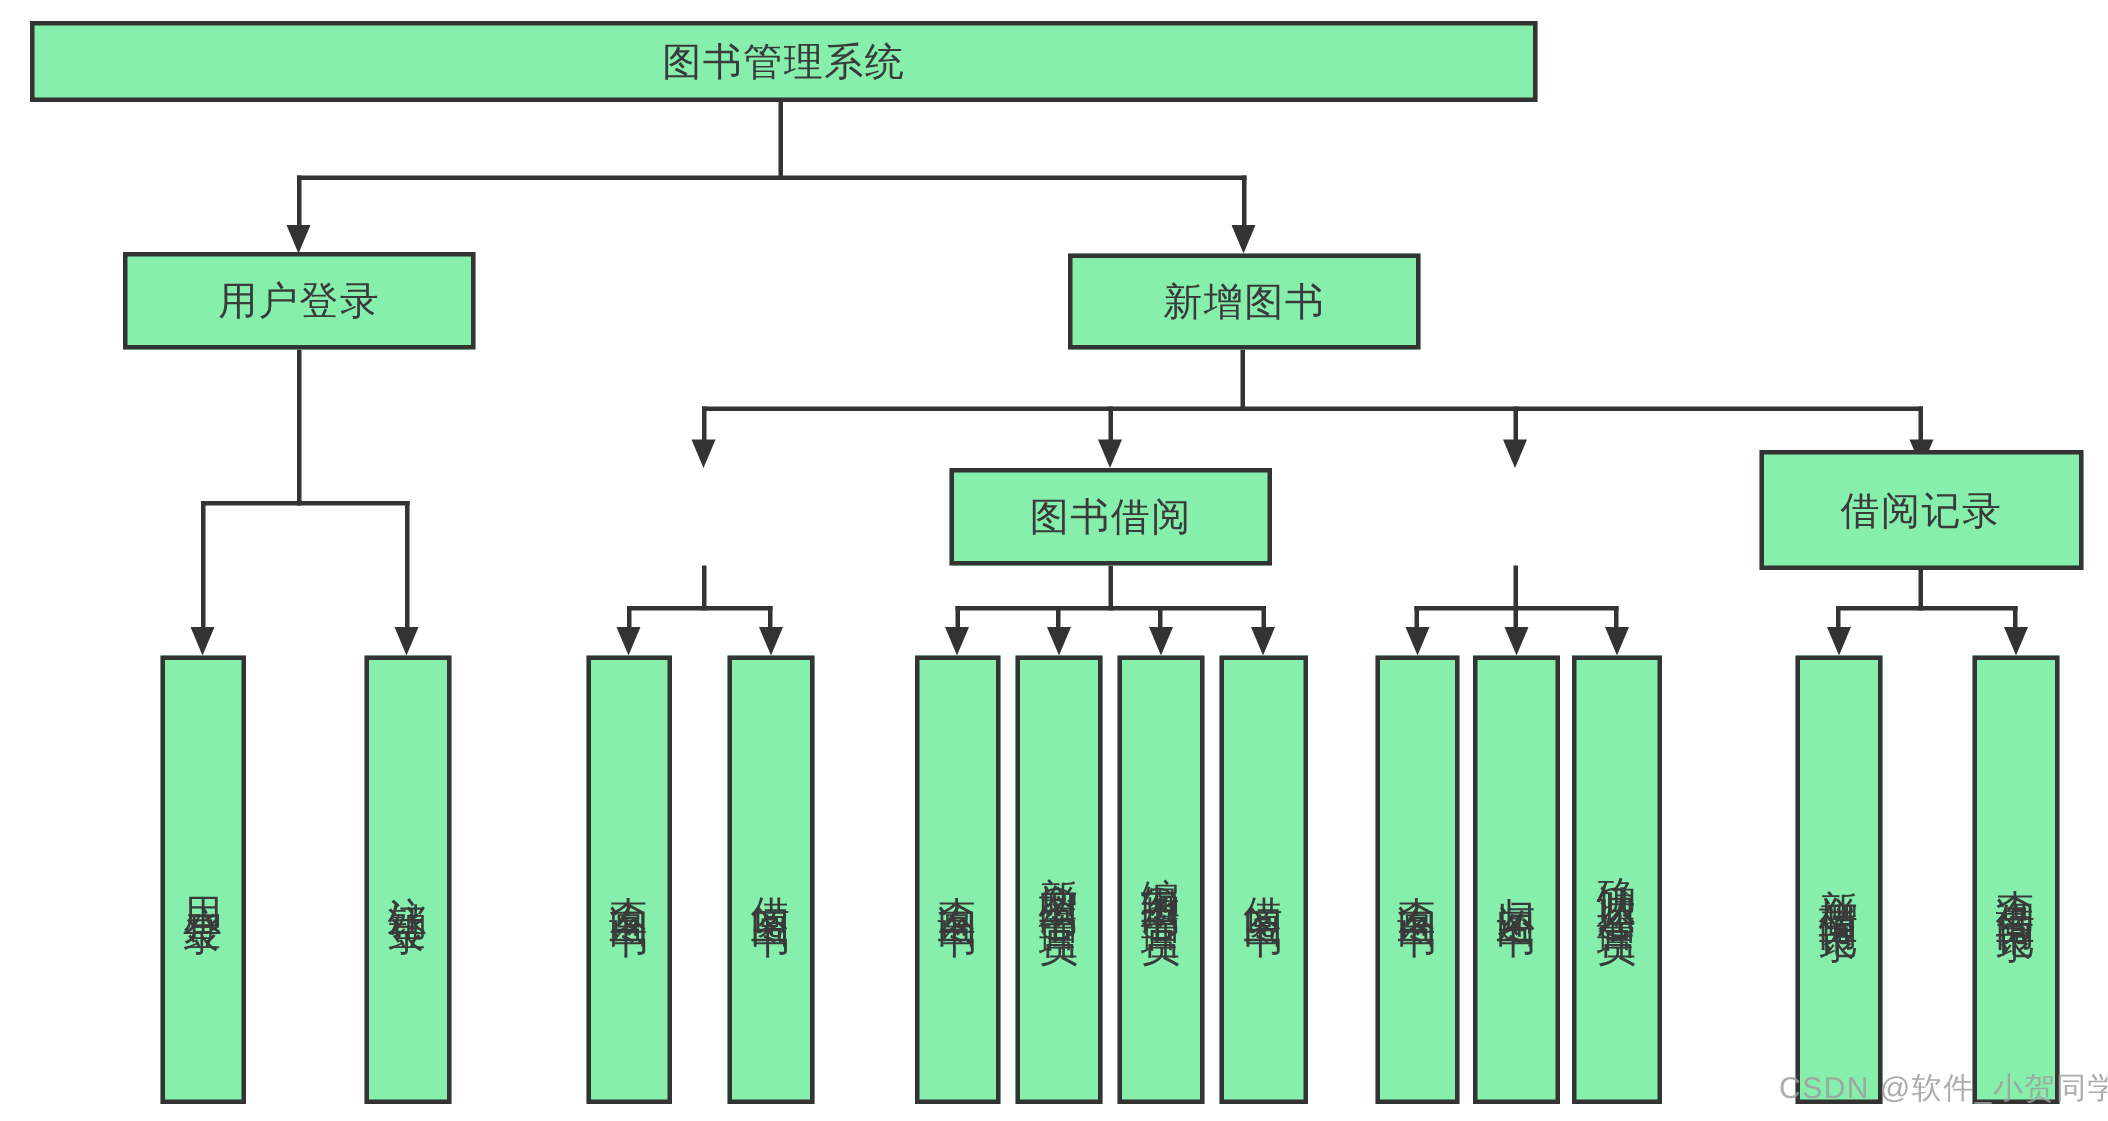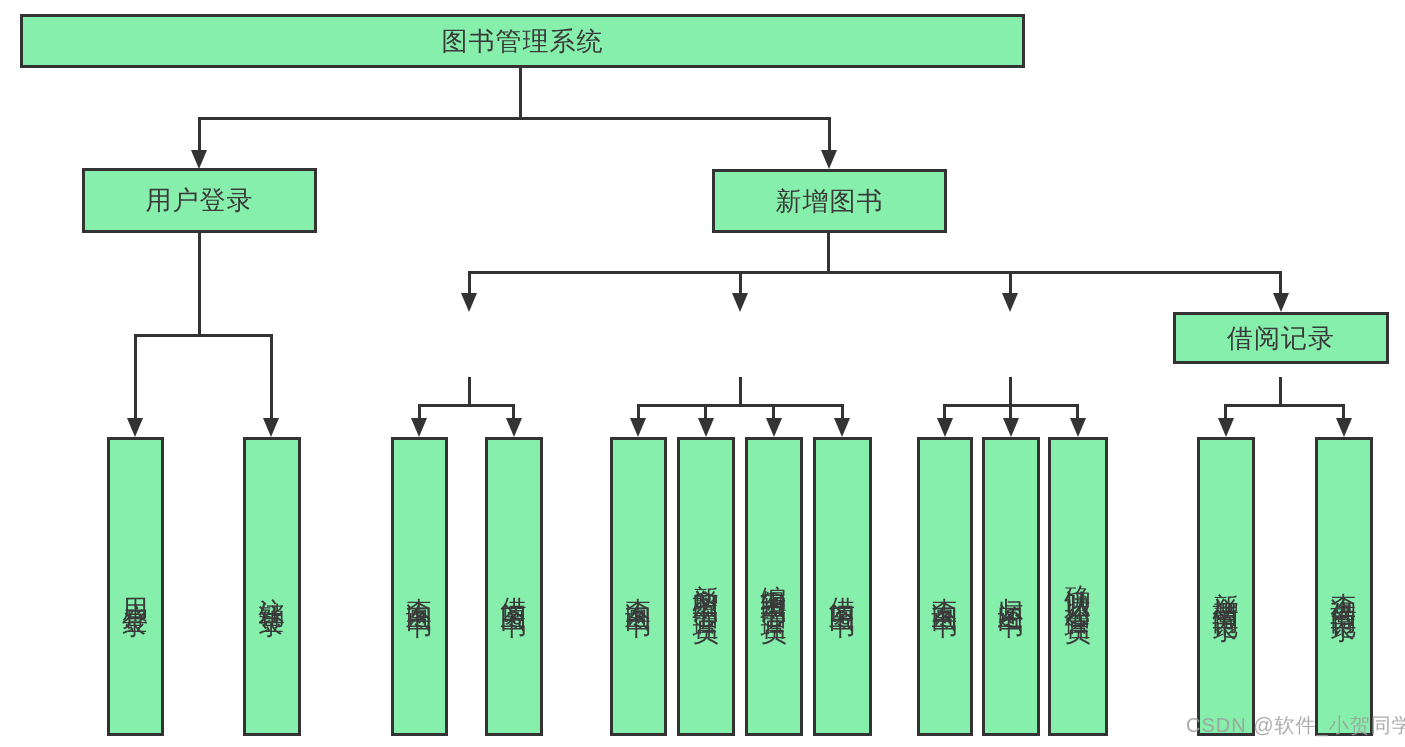--- a/index.html
+++ b/index.html
@@ -121,21 +121,24 @@
     <span>图书管理系统</span>
   </div>
 
   <div class="box hbox" style="left:82px;top:168px;width:235px;height:65px">
     <span>用户登录</span>
   </div>
   <div class="box hbox" style="left:712px;top:169px;width:235px;height:64px">
     <span>新增图书</span>
   </div>
 
-  <div class="box hbox" style="left:1173px;top:312px;width:216px;height:52px">
+  <div class="box hbox" style="left:633px;top:312px;width:215px;height:65px">
+    <span>图书借阅</span>
+  </div>
+  <div class="box hbox" style="left:1173px;top:300px;width:216px;height:80px">
     <span>借阅记录</span>
   </div>
 
   <div class="box vbox" style="left:107px;width:57px">
     <span class="vtext">用户登录</span>
   </div>
   <div class="box vbox" style="left:243px;width:58px">
     <span class="vtext">注销登录</span>
   </div>
 

